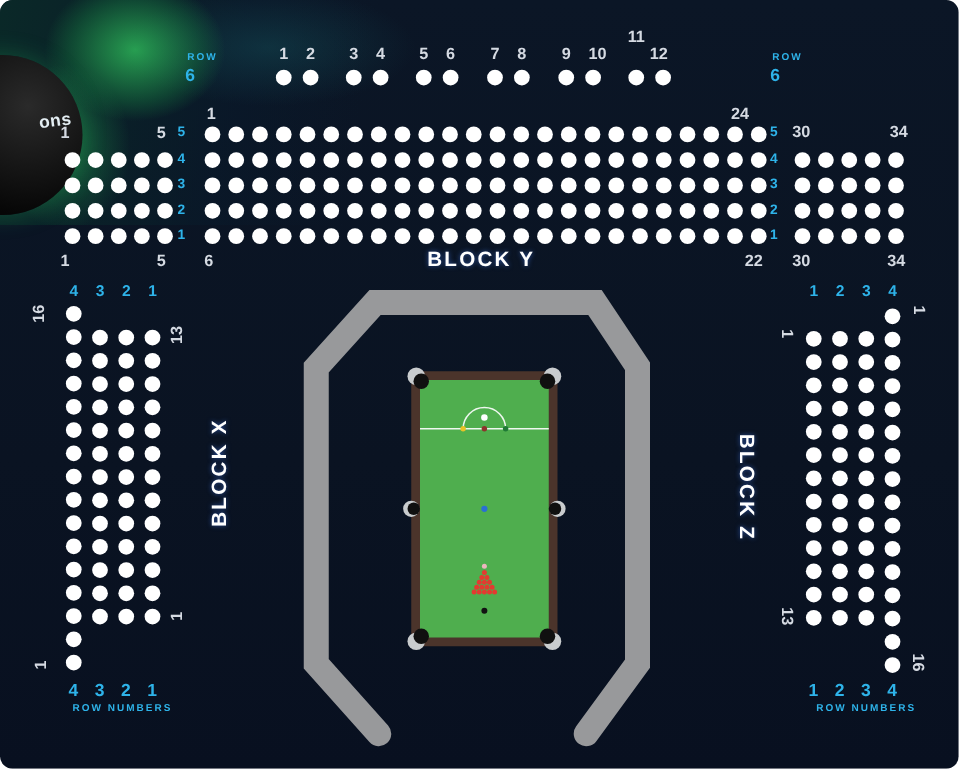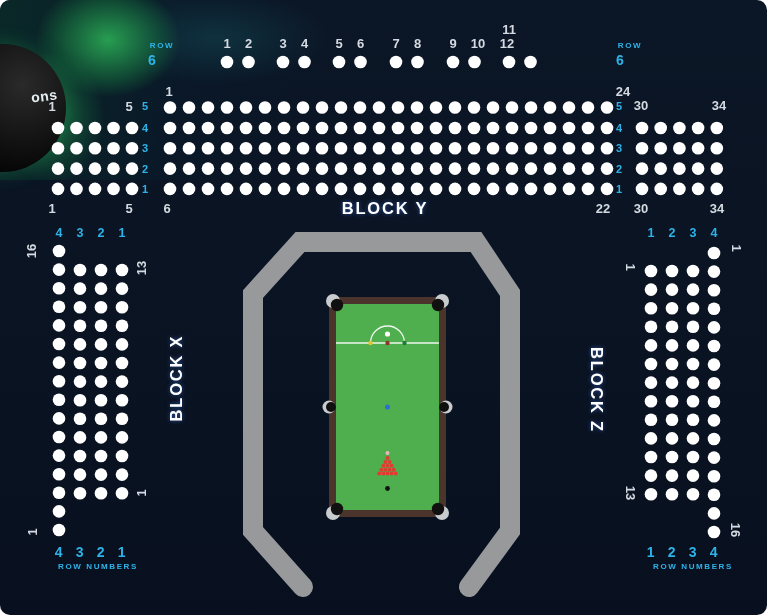--- a/index.html
+++ b/index.html
@@ -396,21 +396,21 @@
   <div class="lbl cyan row6num" style="left:152px;top:60px">6</div>
   <div class="lbl cyan cap" style="left:620px;top:46px">ROW</div>
   <div class="lbl cyan row6num" style="left:620px;top:60px">6</div>
 
   <div class="lbl seatnum" style="left:52px;top:106px">1</div>
   <div class="lbl seatnum" style="left:129px;top:106px">5</div>
   <div class="lbl seatnum" style="left:52px;top:208px">1</div>
   <div class="lbl seatnum" style="left:129px;top:208px">5</div>
 
   <div class="lbl seatnum" style="left:169px;top:91px">1</div>
-  <div class="lbl seatnum" style="left:623px;top:91px">24</div>
+  <div class="lbl seatnum" style="left:592px;top:91px">24</div>
   <div class="lbl seatnum" style="left:167px;top:208px">6</div>
   <div class="lbl seatnum" style="left:603px;top:208px">22</div>
 
   <div class="lbl seatnum" style="left:641px;top:105px">30</div>
   <div class="lbl seatnum" style="left:719px;top:105px">34</div>
   <div class="lbl seatnum" style="left:641px;top:208px">30</div>
   <div class="lbl seatnum" style="left:717px;top:208px">34</div>
 
   <div class="lbl title" style="left:385px;top:208px">BLOCK Y</div>
 
@@ -432,21 +432,21 @@
     <div class="lbl seatnum" style="left: 248.5px; top: 43px;">2</div>
     <div class="lbl seatnum" style="left: 283px; top: 43px;">3</div>
     <div class="lbl seatnum" style="left: 304.5px; top: 43px;">4</div>
     <div class="lbl seatnum" style="left: 339px; top: 43px;">5</div>
     <div class="lbl seatnum" style="left: 360.5px; top: 43px;">6</div>
     <div class="lbl seatnum" style="left: 396px; top: 43px;">7</div>
     <div class="lbl seatnum" style="left: 417.5px; top: 43px;">8</div>
     <div class="lbl seatnum" style="left: 453px; top: 43px;">9</div>
     <div class="lbl seatnum" style="left: 478px; top: 43px;">10</div>
     <div class="lbl seatnum" style="left: 509px; top: 29px;">11</div>
-    <div class="lbl seatnum" style="left: 507px; top: 43px;">12</div>
+    <div class="lbl seatnum" style="left: 527px; top: 43px;">12</div>
     <div class="lbl cyan rowlab" style="left: 145px; top: 106px;">5</div>
     <div class="lbl cyan rowlab" style="left: 619px; top: 106px;">5</div>
     <div class="lbl cyan rowlab" style="left: 145px; top: 127.5px;">4</div>
     <div class="lbl cyan rowlab" style="left: 619px; top: 127.5px;">4</div>
     <div class="lbl cyan rowlab" style="left: 145px; top: 148px;">3</div>
     <div class="lbl cyan rowlab" style="left: 619px; top: 148px;">3</div>
     <div class="lbl cyan rowlab" style="left: 145px; top: 168.5px;">2</div>
     <div class="lbl cyan rowlab" style="left: 619px; top: 168.5px;">2</div>
     <div class="lbl cyan rowlab" style="left: 145px; top: 189px;">1</div>
     <div class="lbl cyan rowlab" style="left: 619px; top: 189px;">1</div>

